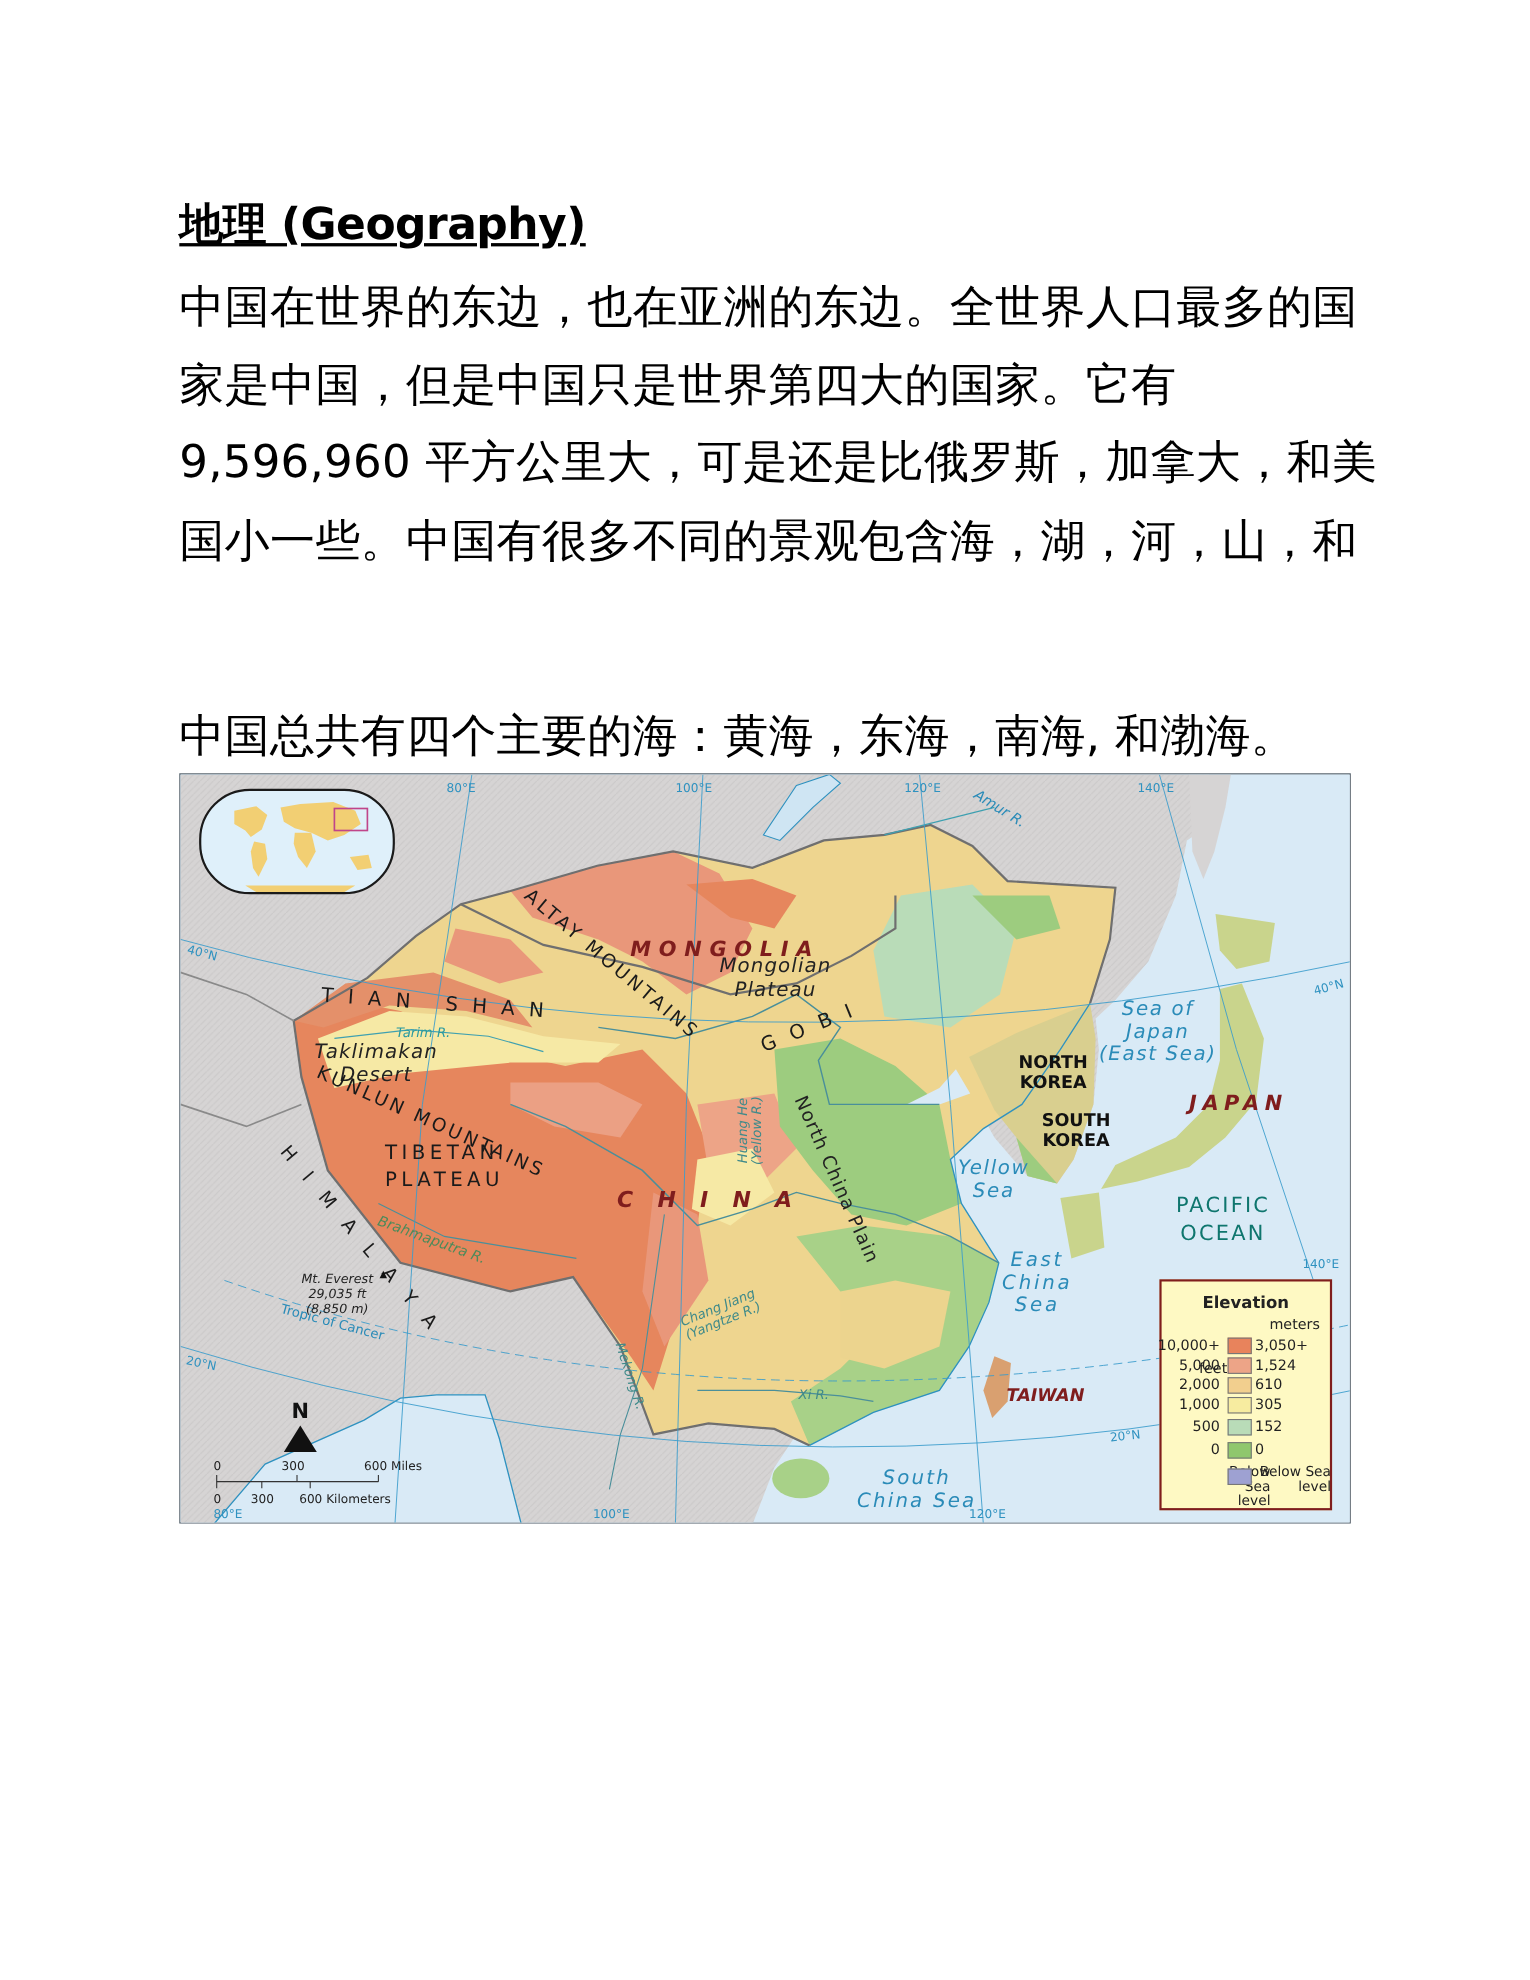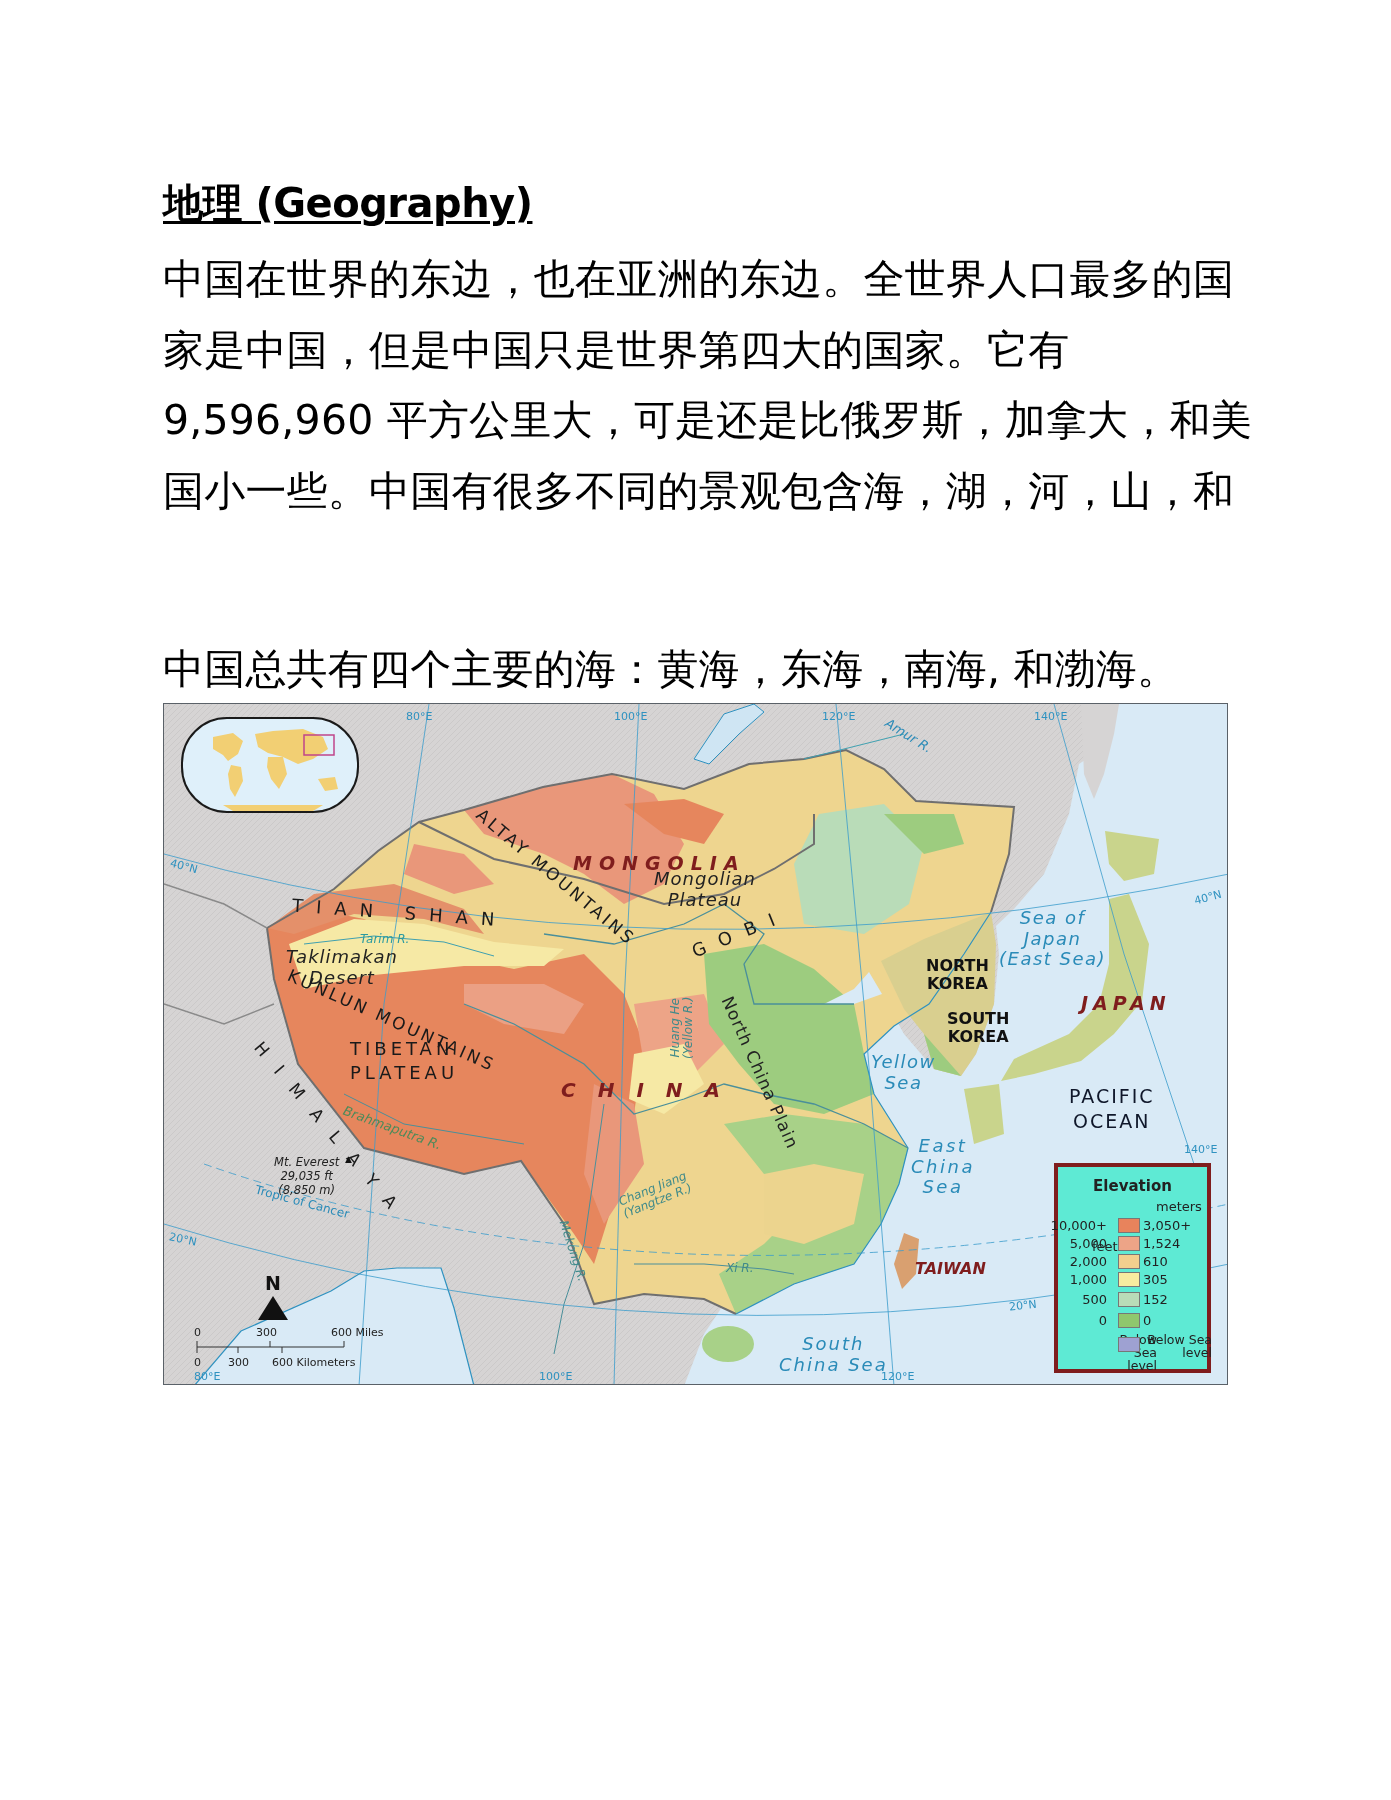--- a/index.html
+++ b/index.html
@@ -15,32 +15,32 @@
 
   .map { position: absolute; left: 163px; top: 703px; width: 1065px; height: 682px;
          border: 1px solid #5a6168; box-sizing: border-box; overflow: hidden; background: #d9eaf6; }
   .map svg { position: absolute; left: 0; top: 0; }
   .lbl { position: absolute; white-space: nowrap; font-family: "DejaVu Sans", sans-serif; line-height: 1; }
   .country { font-weight: bold; color: #7f1d1d; letter-spacing: 7px; font-size: 19px; font-style: italic; }
   .country-sm { font-weight: bold; color: #111; font-size: 16px; line-height: 1.12; text-align: center; }
   .region { font-style: italic; color: #222; font-size: 18px; letter-spacing: 1px; }
   .range { color: #1a1a1a; font-size: 18px; letter-spacing: 9px; }
   .water { color: #2a8bb8; font-style: italic; font-size: 18px; letter-spacing: 1.5px; text-align: center; line-height: 1.15; }
-  .ocean { color: #0f172a; font-size: 19px; letter-spacing: 2px; text-align: center; line-height: 1.3; }
+  .ocean { color: #0f766e; font-size: 19px; letter-spacing: 2px; text-align: center; line-height: 1.3; }
   .river { color: #3f8a8a; font-style: italic; font-size: 12px; text-align: center; line-height: 1.1; }
   .river-g { color: #4d8a5a; font-style: italic; font-size: 13px; }
   .grid { color: #2f92c0; font-size: 11px; }
   .small { color: #222; font-size: 11px; }
 
   .inset { position: absolute; left: 17px; top: 13px; width: 174px; height: 92px; border-radius: 46px / 46px;
            border: 2px solid #1a1a1a; background: #dff0fa; overflow: hidden; }
   .inset svg { position: absolute; left: 0; top: 0; }
 
-  .legend { position: absolute; left: 890px; top: 459px; width: 157px; height: 210px; background: #5eead4;
-            border: 4px solid #7f1d1d; box-sizing: border-box; font-size: 13px; color: #222; }
+  .legend { position: absolute; left: 890px; top: 459px; width: 157px; height: 210px; background: #fef9c3;
+            border: 2px solid #7f1d1d; box-sizing: border-box; font-size: 13px; color: #222; }
   .legend .title { position: absolute; left: 0; width: 100%; top: 10px; text-align: center; font-weight: bold; font-size: 15px; }
   .legend .hdr-ft { position: absolute; left: 34px; top: 32px; margin-top: 40px; }
   .legend .hdr-m { position: absolute; left: 98px; top: 32px; }
   .legend .row { position: absolute; left: 0; width: 100%; height: 17px; }
   .legend .ft { position: absolute; right: 100px; top: 0; text-align: right; padding-left: 40px; }
   .legend .sw { position: absolute; left: 60px; top: 0; width: 22px; height: 15px; border: 1px solid #777; box-sizing: border-box; }
   .legend .m { position: absolute; left: 85px; top: 0; }
   .legend .below { line-height: 1.05; font-size: 12.5px; }
 
   .north { position: absolute; left: 93px; top: 568px; width: 32px; text-align: center; }

